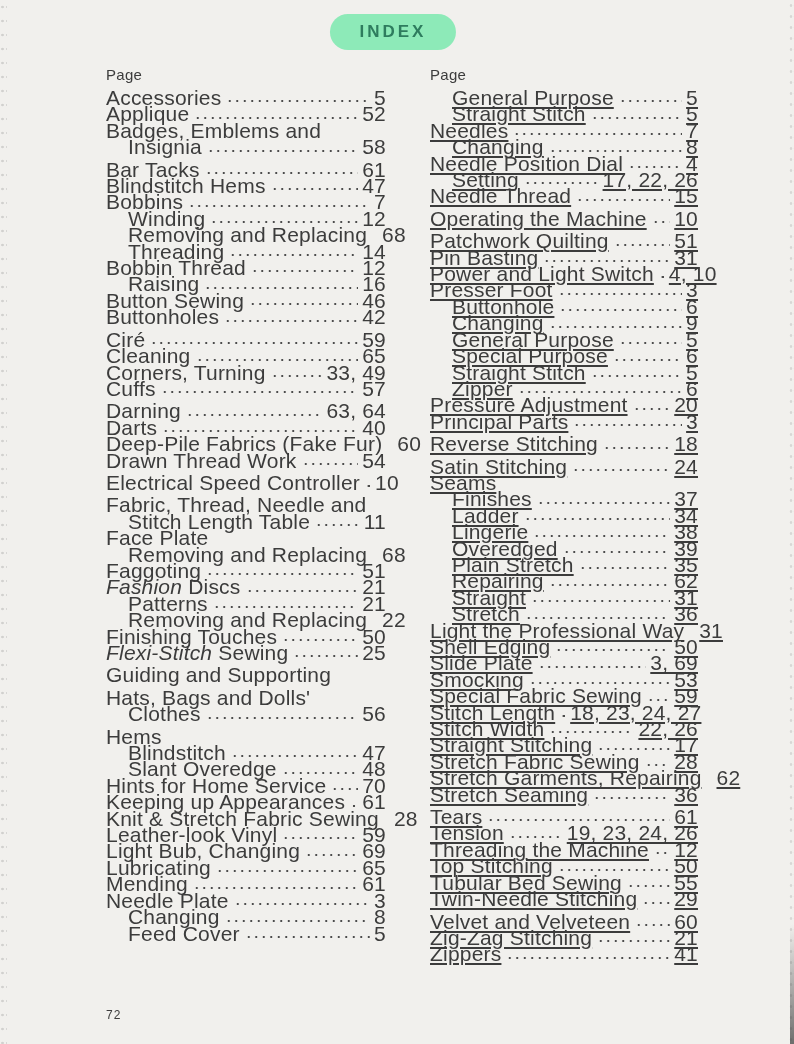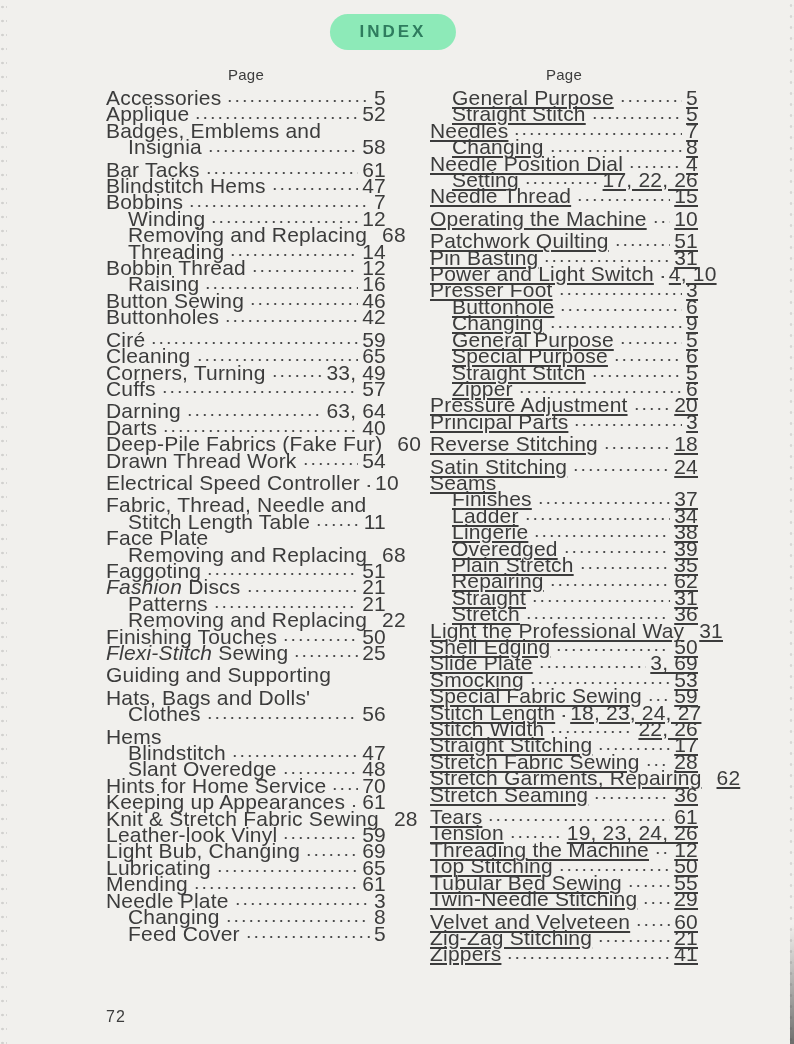--- a/index.html
+++ b/index.html
@@ -43,21 +43,21 @@
     color: #2e7c5e;
     font-size: 17px;
     font-weight: bold;
     letter-spacing: 3px;
     text-align: center;
   }
   .col-header {
     position: absolute;
     top: 66px;
     font-size: 15px;
-    text-align: center;
+    text-align: left;
     letter-spacing: .3px;
   }
   .col-header.left  { left: 106px; width: 280px; }
   .col-header.right { left: 430px; width: 268px; }
   .column {
     position: absolute;
     top: 90px;
     font-size: 21px;
     line-height: 16.4px;
     letter-spacing: .2px;
@@ -73,21 +73,21 @@
   .entry .filler.dots {
     background-image: radial-gradient(circle, #4c4c4c 1.1px, transparent 1.5px);
     background-size: 7.5px 4px;
     background-repeat: repeat-x;
     background-position: left bottom;
   }
   .entry .num { flex: 0 0 auto; text-align: right; }
   .footer-num {
     position: absolute;
     left: 106px; top: 1008px;
-    font-size: 16px;
+    font-size: 12px;
     letter-spacing: 1px;
   }
 </style>
 </head>
 <body>
 
 <div class="page">
   <div class="edge-left"></div>
   <div class="edge-right"></div>
   <div class="edge-bottom-right"></div>

